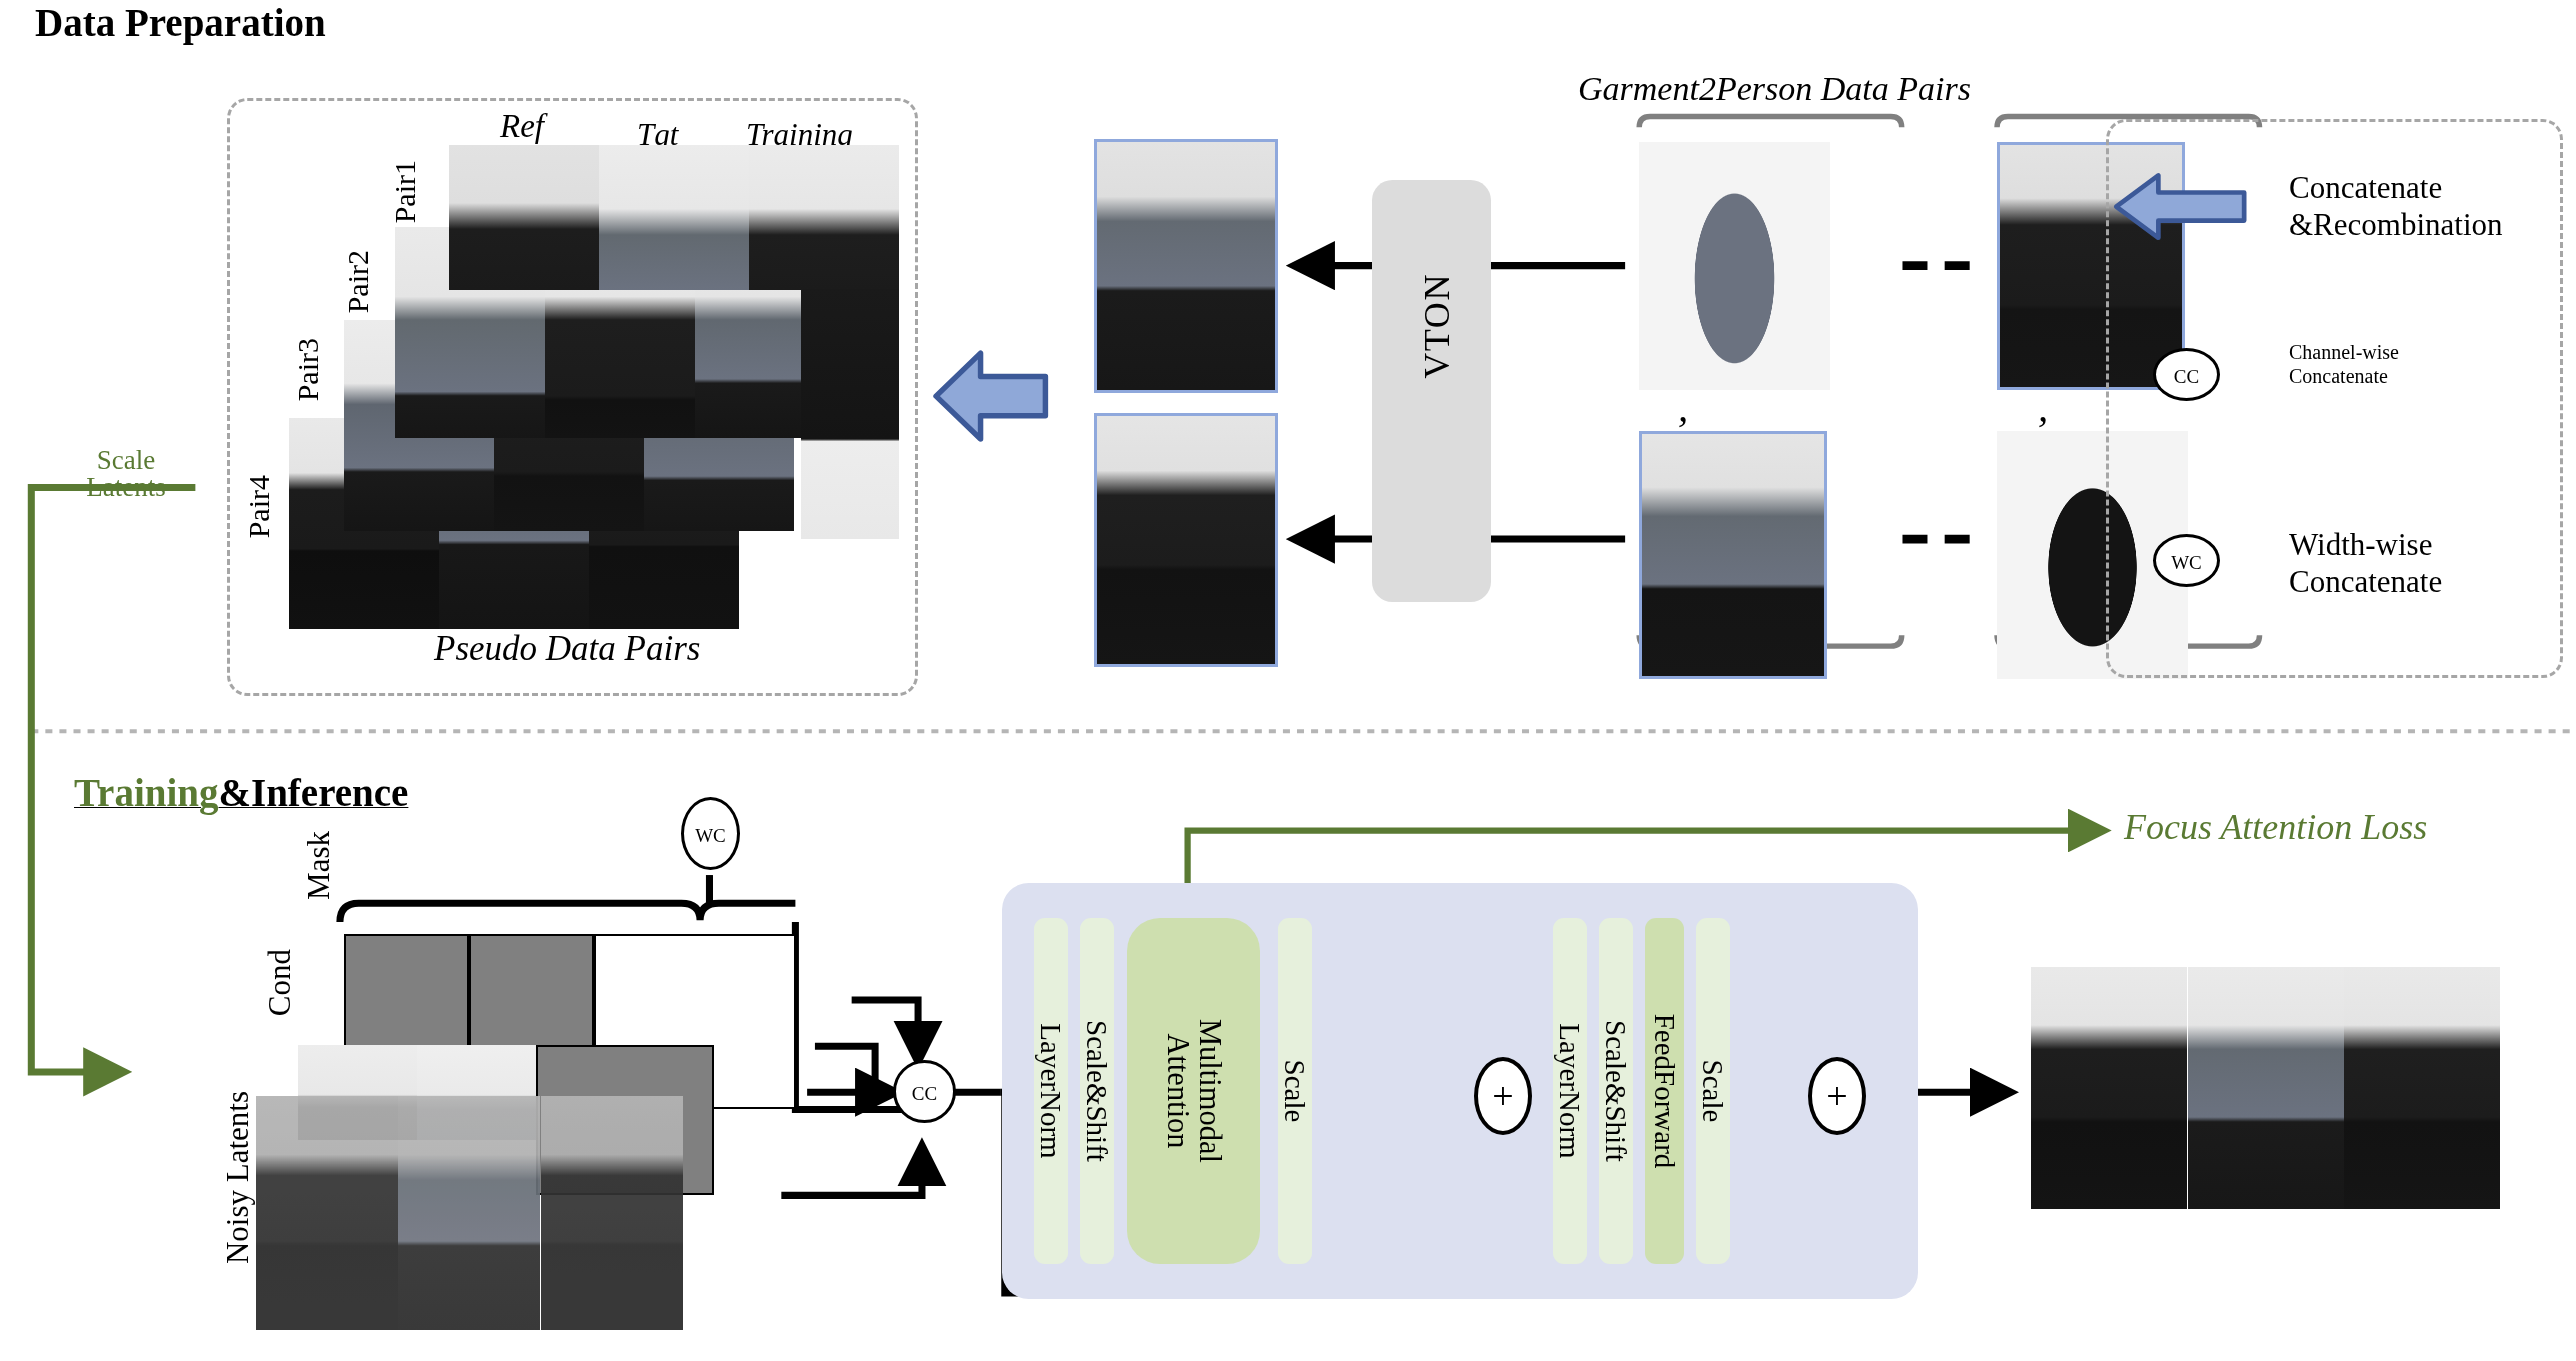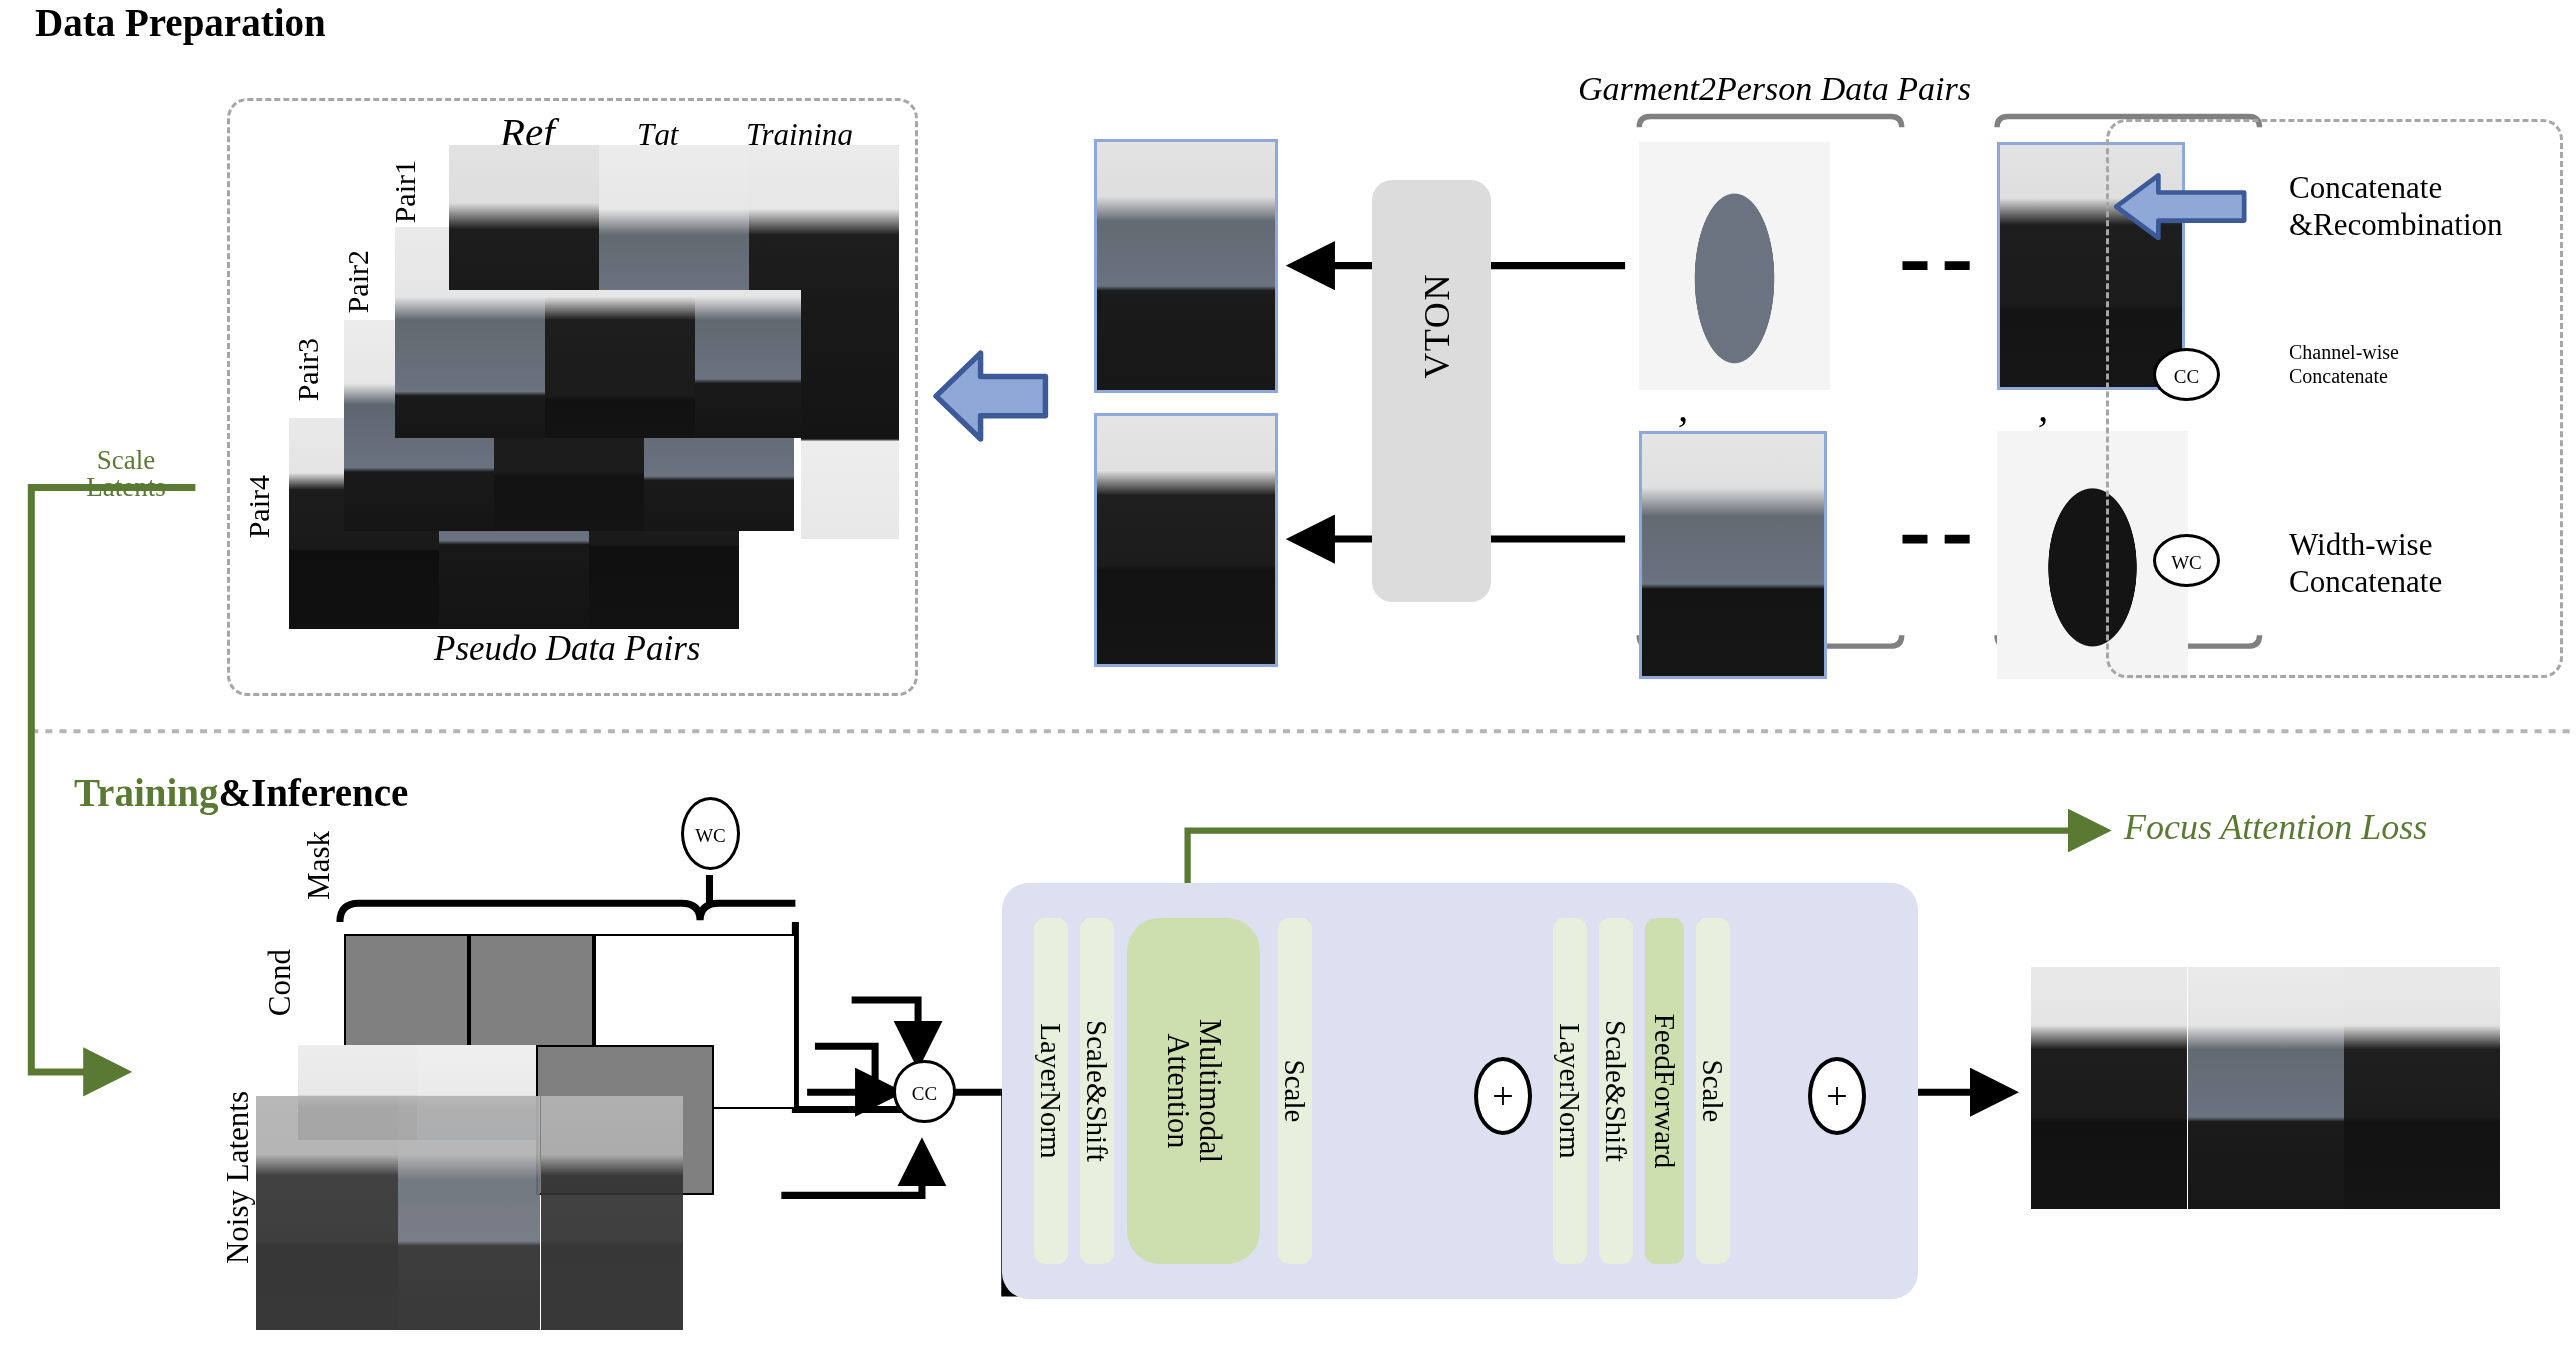--- a/index.html
+++ b/index.html
@@ -77,27 +77,27 @@
 
   <path d="M1925,1398 V1655 H2313 V1450" fill="none" stroke="#000" stroke-width="9" marker-end="url(#ah)"></path>
 
   <line x1="2350" y1="1398" x2="2570" y2="1398" stroke="#000" stroke-width="9" marker-end="url(#ah)"></line>
 
   <path d="M1520,1140 V1063 H2690" fill="none" stroke="#5A7A33" stroke-width="8" marker-end="url(#ahg)"></path>
 </svg>
 
 <div class="abs sec-title" style="left:35px;top:0px;">Data Preparation</div>
 
-<div class="abs" style="left:74px;top:770px;">
+<div class="abs" style="left:74px;top:770px;text-decoration:underline;">
   <span class="sec-title green">Training</span><span class="sec-title">&amp;Inference</span>
 </div>
 
 <div class="abs dashbox" style="left:227px;top:98px;width:691px;height:598px;"></div>
 
-<div class="abs lbl" style="left:500px;top:108px;font-size:41px;">Ref</div>
+<div class="abs lbl" style="left:500px;top:108px;font-size:33px;">Ref</div>
 <div class="abs lbl" style="left:637px;top:117px;font-size:31px;">Tgt</div>
 <div class="abs lbl" style="left:746px;top:117px;font-size:31px;">Training</div>
 
 <div class="abs vert180" style="left:388px;top:160px;font-size:30px;">Pair1</div>
 <div class="abs vert180" style="left:341px;top:250px;font-size:30px;">Pair2</div>
 <div class="abs vert180" style="left:291px;top:338px;font-size:30px;">Pair3</div>
 <div class="abs vert180" style="left:242px;top:475px;font-size:30px;">Pair4</div>
 
 <div class="abs photo" style="left:289px;top:418px;width:150px;height:211px;
   background-image:linear-gradient(180deg,#e9e9e9 0%,#e4e4e4 26%,#1c1c1c 34%,#1a1a1a 62%,#0e0e0e 63%,#111 100%);"></div>

